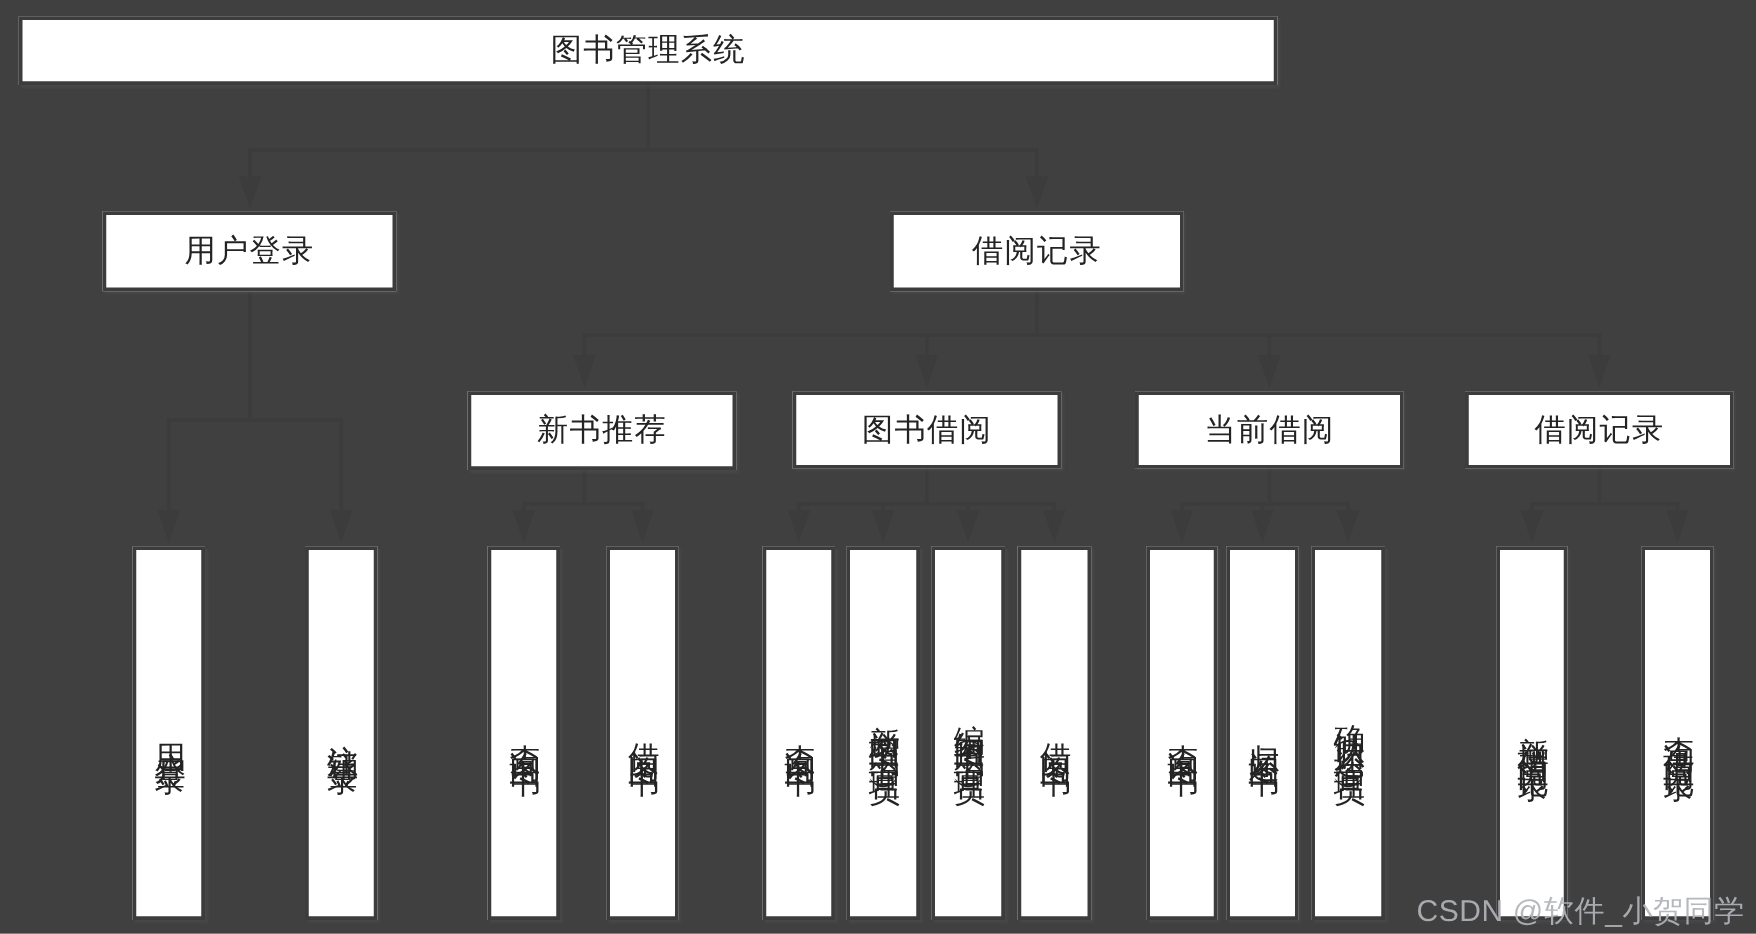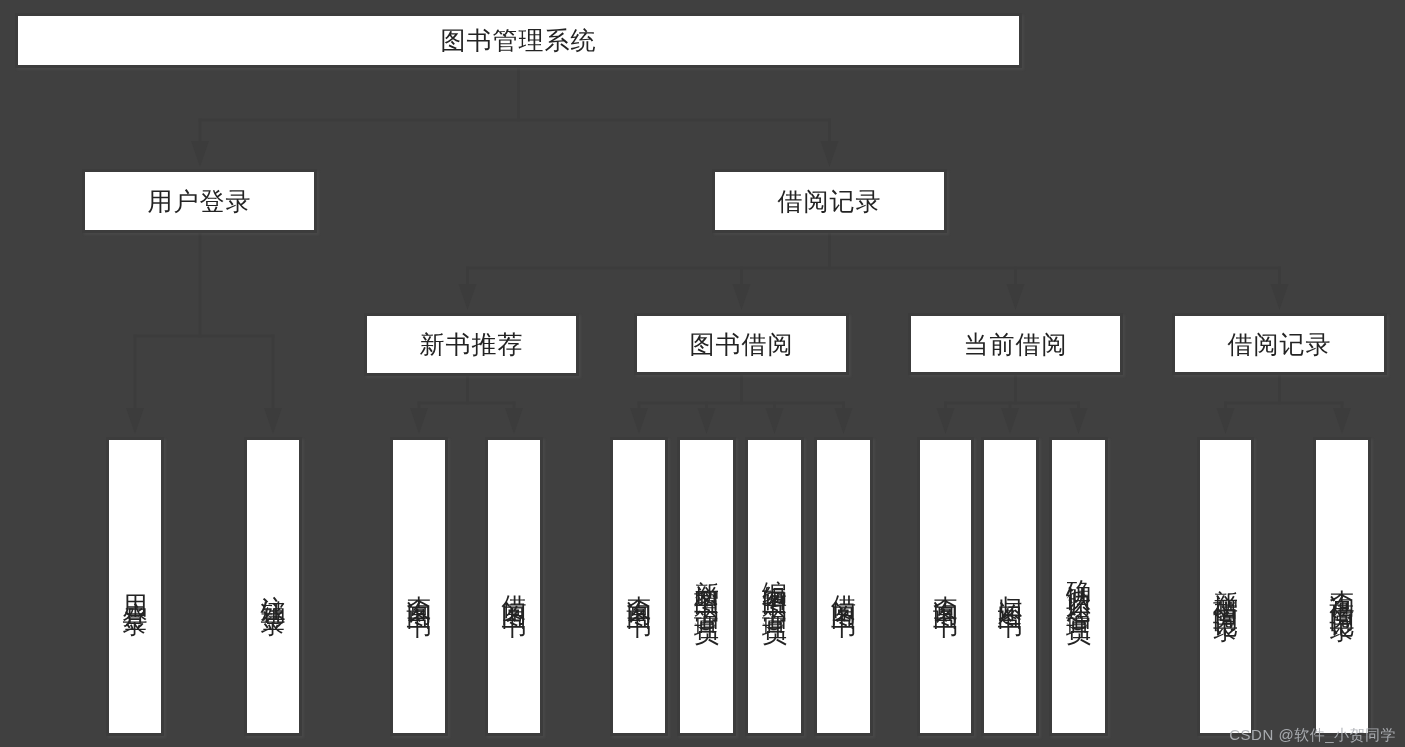--- a/index.html
+++ b/index.html
@@ -38,21 +38,21 @@
   .node.leaf .vtext {
     writing-mode: vertical-rl;
     text-orientation: mixed;
     letter-spacing: 6px;
     font-size: 25px;
     color: #232323;
   }
   .watermark {
     position: absolute;
     right: 9px; bottom: 2px;
-    font-size: 15px;
+    font-size: 24px;
     letter-spacing: 0.5px;
     color: #b0b3b8;
     opacity: 0.92;
     z-index: 3;
     white-space: nowrap;
   }
 </style>
 </head>
 <body>
 
@@ -127,21 +127,21 @@
     <span>图书管理系统</span>
   </div>
 
   <div class="node lvl" style="left:82px; top:169px; width:235px; height:64px;">
     <span>用户登录</span>
   </div>
   <div class="node lvl" style="left:712px; top:169px; width:235px; height:64px;">
     <span>借阅记录</span>
   </div>
 
-  <div class="node lvl" style="left:364px; top:313px; width:215px; height:63px;justify-content:center;">
+  <div class="node lvl" style="left:374px; top:313px; width:215px; height:63px;justify-content:center;">
     <span>新书推荐</span>
   </div>
   <div class="node lvl" style="left:908px; top:313px; width:215px; height:62px;">
     <span>当前借阅</span>
   </div>
   <div class="node lvl" style="left:634px; top:313px; width:215px; height:62px;">
     <span>图书借阅</span>
   </div>
   <div class="node lvl" style="left:1172px; top:313px; width:215px; height:62px;">
     <span>借阅记录</span>

